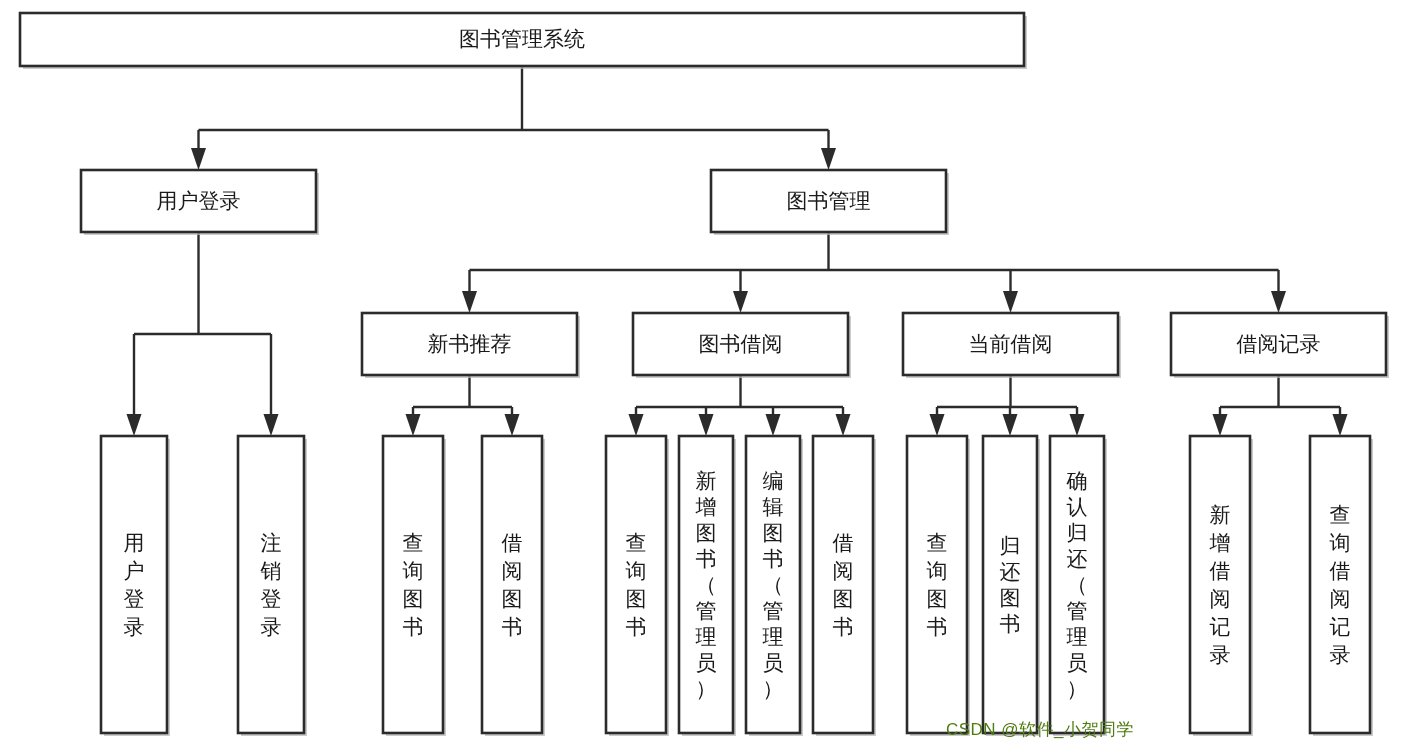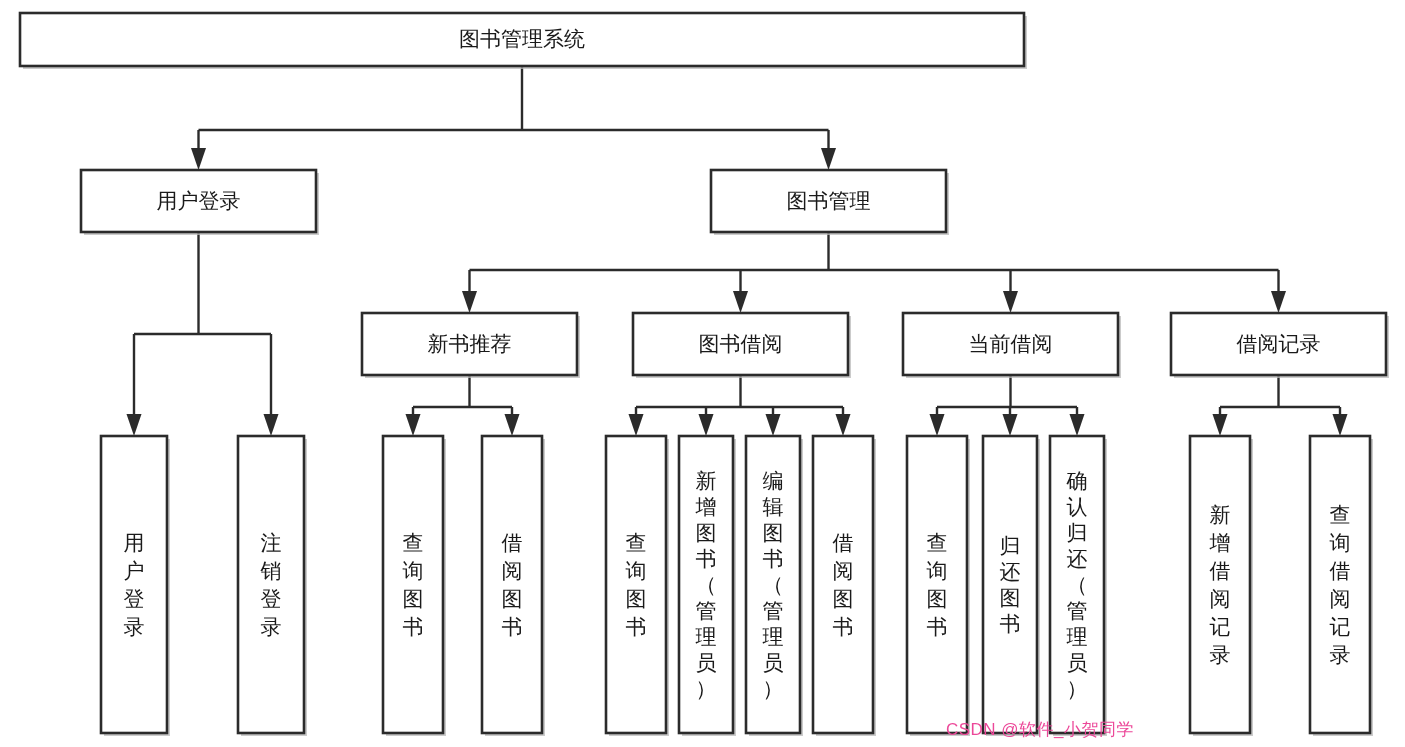--- a/index.html
+++ b/index.html
@@ -60,21 +60,21 @@
     font-family: "Liberation Sans", "DejaVu Sans", sans-serif;
     font-size: 21px;
     text-anchor: middle;
   }
   .watermark {
     position: absolute;
     right: 14px;
     bottom: 6px;
     font-family: "Liberation Sans", "DejaVu Sans", sans-serif;
     font-size: 17px;
-    color: #ec4899;
+    color: #4d7c0f;
     letter-spacing: 0.5px;
     white-space: nowrap;
     user-select: none;
   }
 </style>
 </head>
 <body>
 
 <div id="diagram-root">
   <svg id="tree-svg" viewBox="0 0 1405 747" xmlns="http://www.w3.org/2000/svg">

